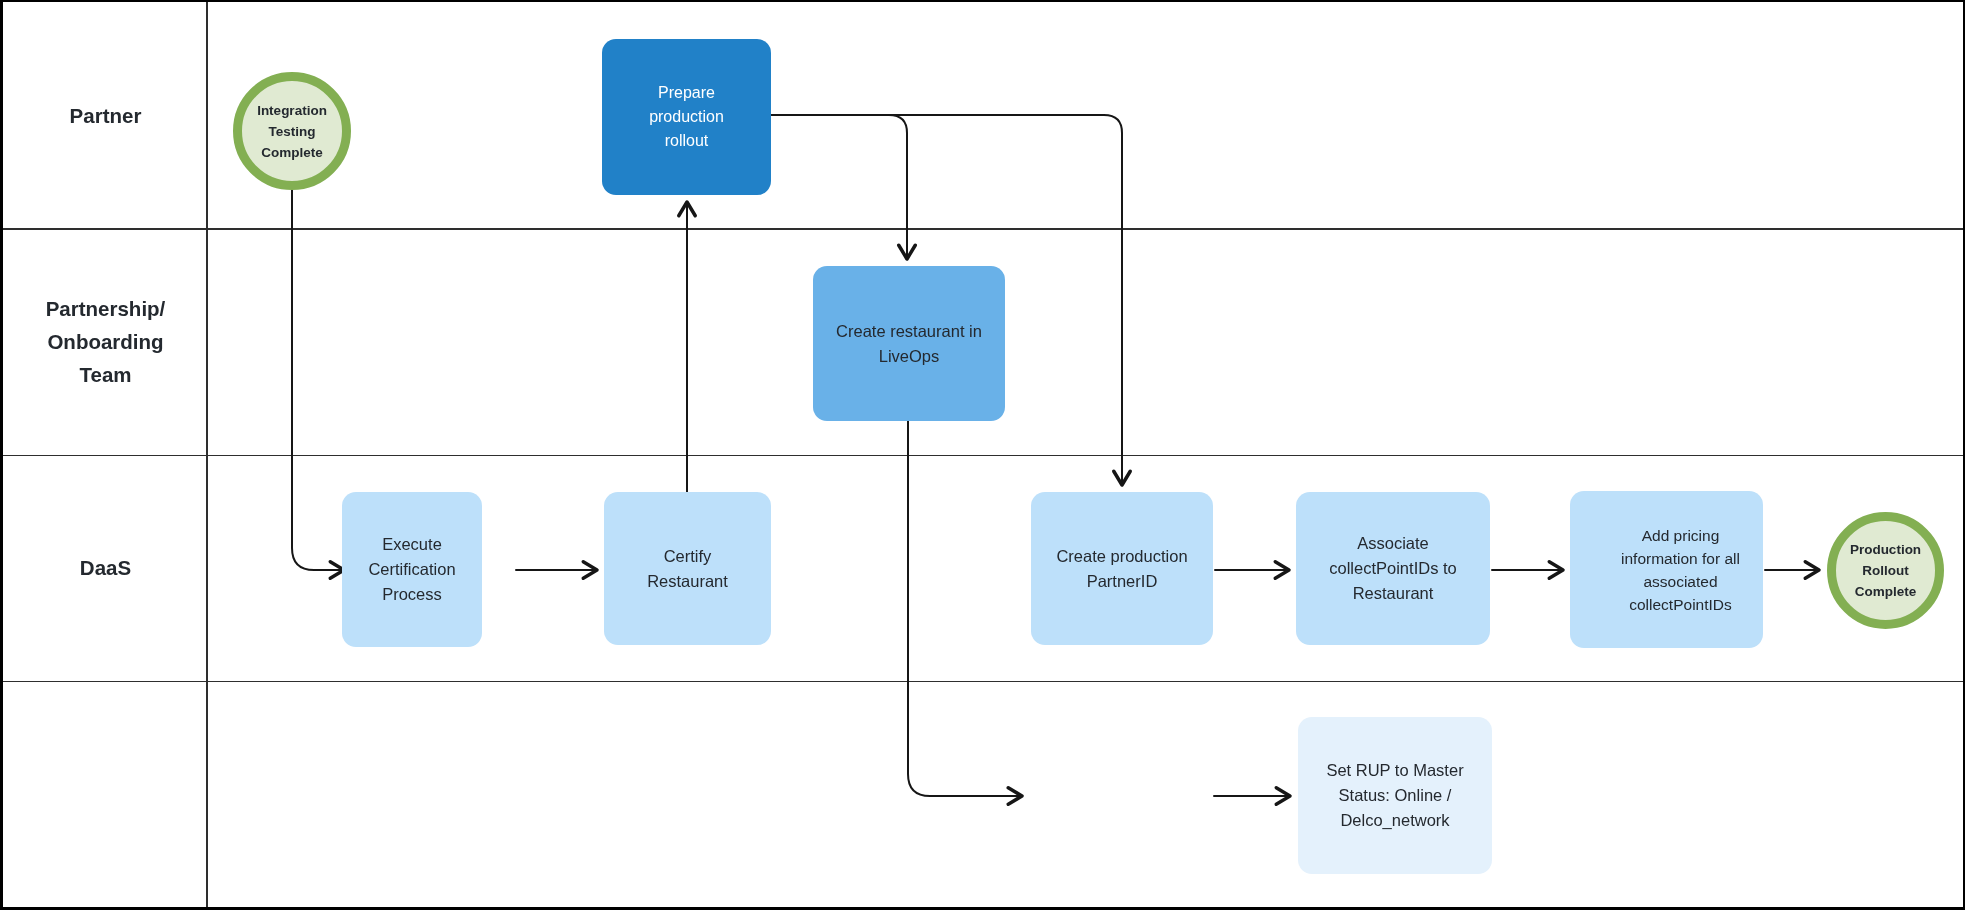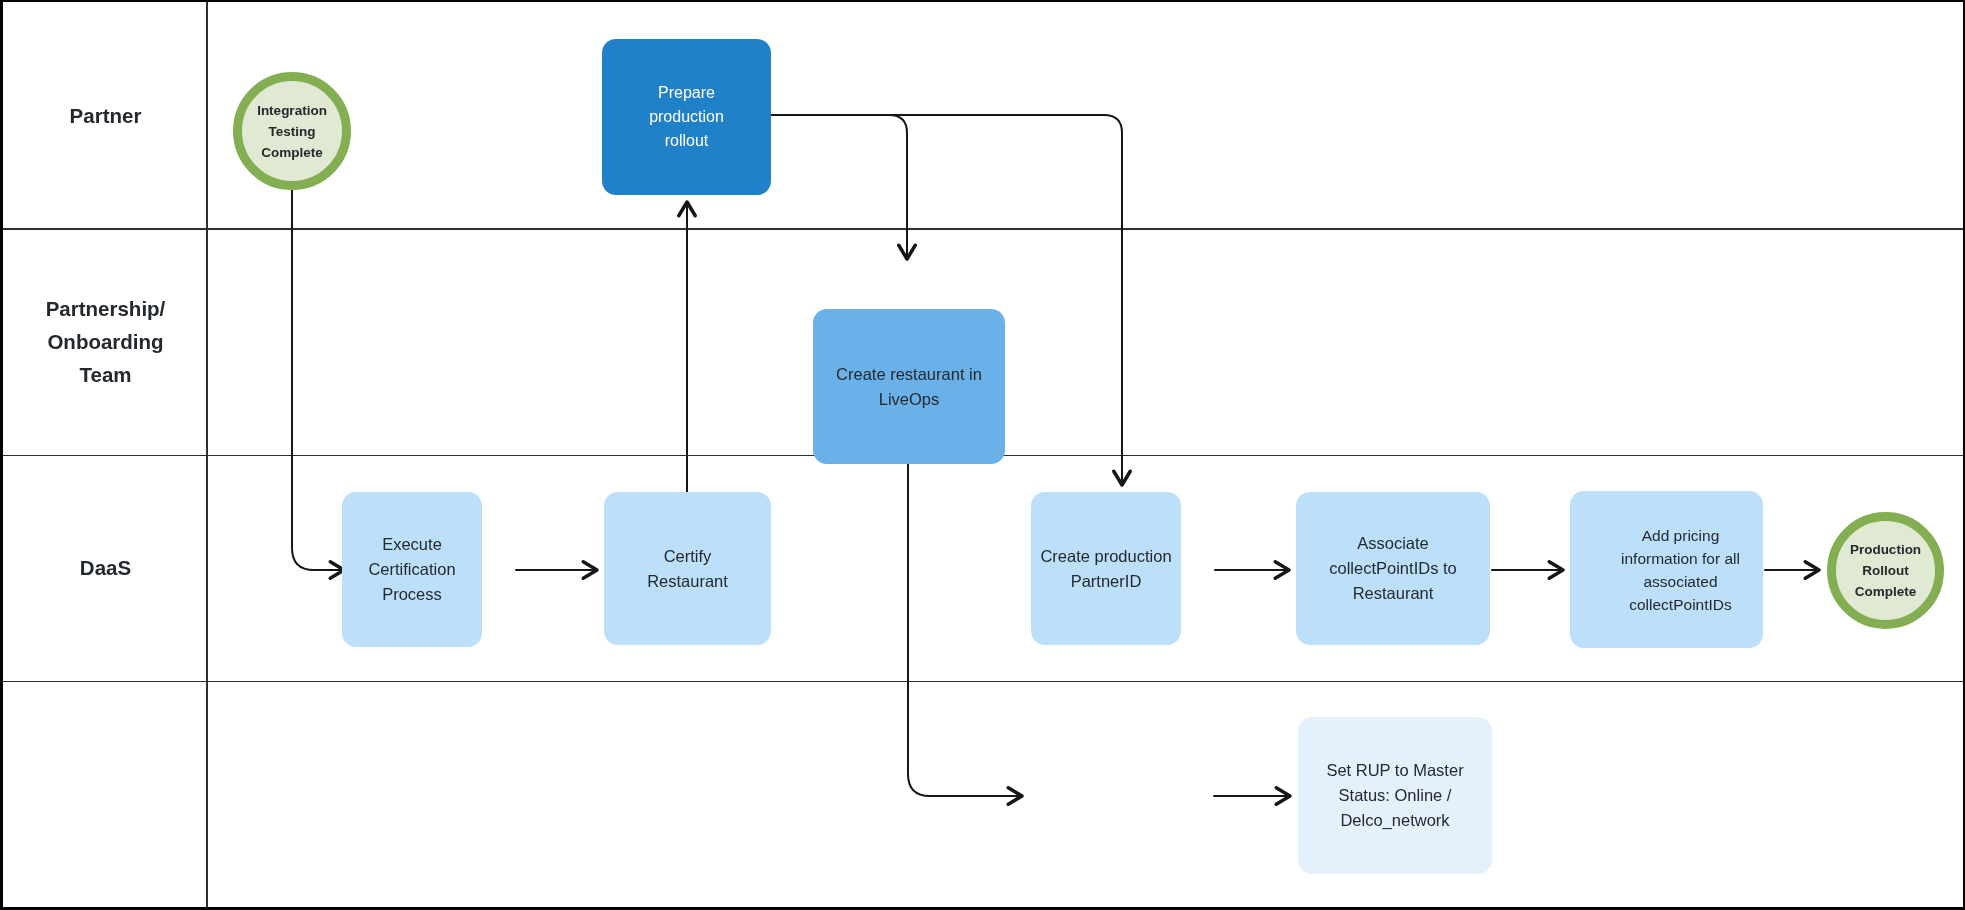--- a/index.html
+++ b/index.html
@@ -24,21 +24,21 @@
     color:var(--text-dark,#24292f);
   }
   .node{
     position:absolute;display:flex;align-items:center;justify-content:center;
     text-align:center;white-space:pre-line;
     font-size:16.5px;line-height:25px;font-weight:500;
     color:var(--text-dark,#24292f);
     border-radius:14px;box-sizing:border-box;
   }
   .node.primary{background:var(--node-primary,#2181c8);color:var(--text-light,#ffffff);font-size:16px;line-height:24px;}
-  .node.secondary{background:var(--node-secondary,#69b1e8);margin-top:43px;}
+  .node.secondary{background:var(--node-secondary,#69b1e8);}
   .node.light{background:var(--node-light,#bde0fa);}
   .node.faint{background:var(--node-faint,#e4f1fc);}
   .node.small-text{font-size:15.5px;line-height:23px;padding-left:28px;}
   .node.event{
     border-radius:50%;
     background:var(--circle-fill,#e0ead2);
     border:9px solid var(--circle-border,#83af52);
     font-size:13.5px;font-weight:700;line-height:21px;
   }
   #connectors{position:absolute;left:0;top:0;width:1965px;height:910px;pointer-events:none;}
@@ -84,21 +84,21 @@
   <div class="node primary" style="left:599px;top:37px;width:169px;height:156px">Prepare
 production
 rollout</div>
   <div class="node secondary" style="left:810px;top:264px;width:192px;height:155px">Create restaurant in
 LiveOps</div>
   <div class="node light" style="left:339px;top:490px;width:140px;height:155px">Execute
 Certification
 Process</div>
   <div class="node light" style="left:601px;top:490px;width:167px;height:153px">Certify
 Restaurant</div>
-  <div class="node light" style="left:1028px;top:490px;width:150px;height:153px">Create production
+  <div class="node light" style="left:1028px;top:490px;width:182px;height:153px">Create production
 PartnerID</div>
   <div class="node light" style="left:1293px;top:490px;width:194px;height:153px">Associate
 collectPointIDs to
 Restaurant</div>
   <div class="node light small-text" style="left:1567px;top:489px;width:193px;height:157px">Add pricing
 information for all
 associated
 collectPointIDs</div>
   <div class="node event" style="left:1824px;top:510px;width:117px;height:117px">Production
 Rollout

